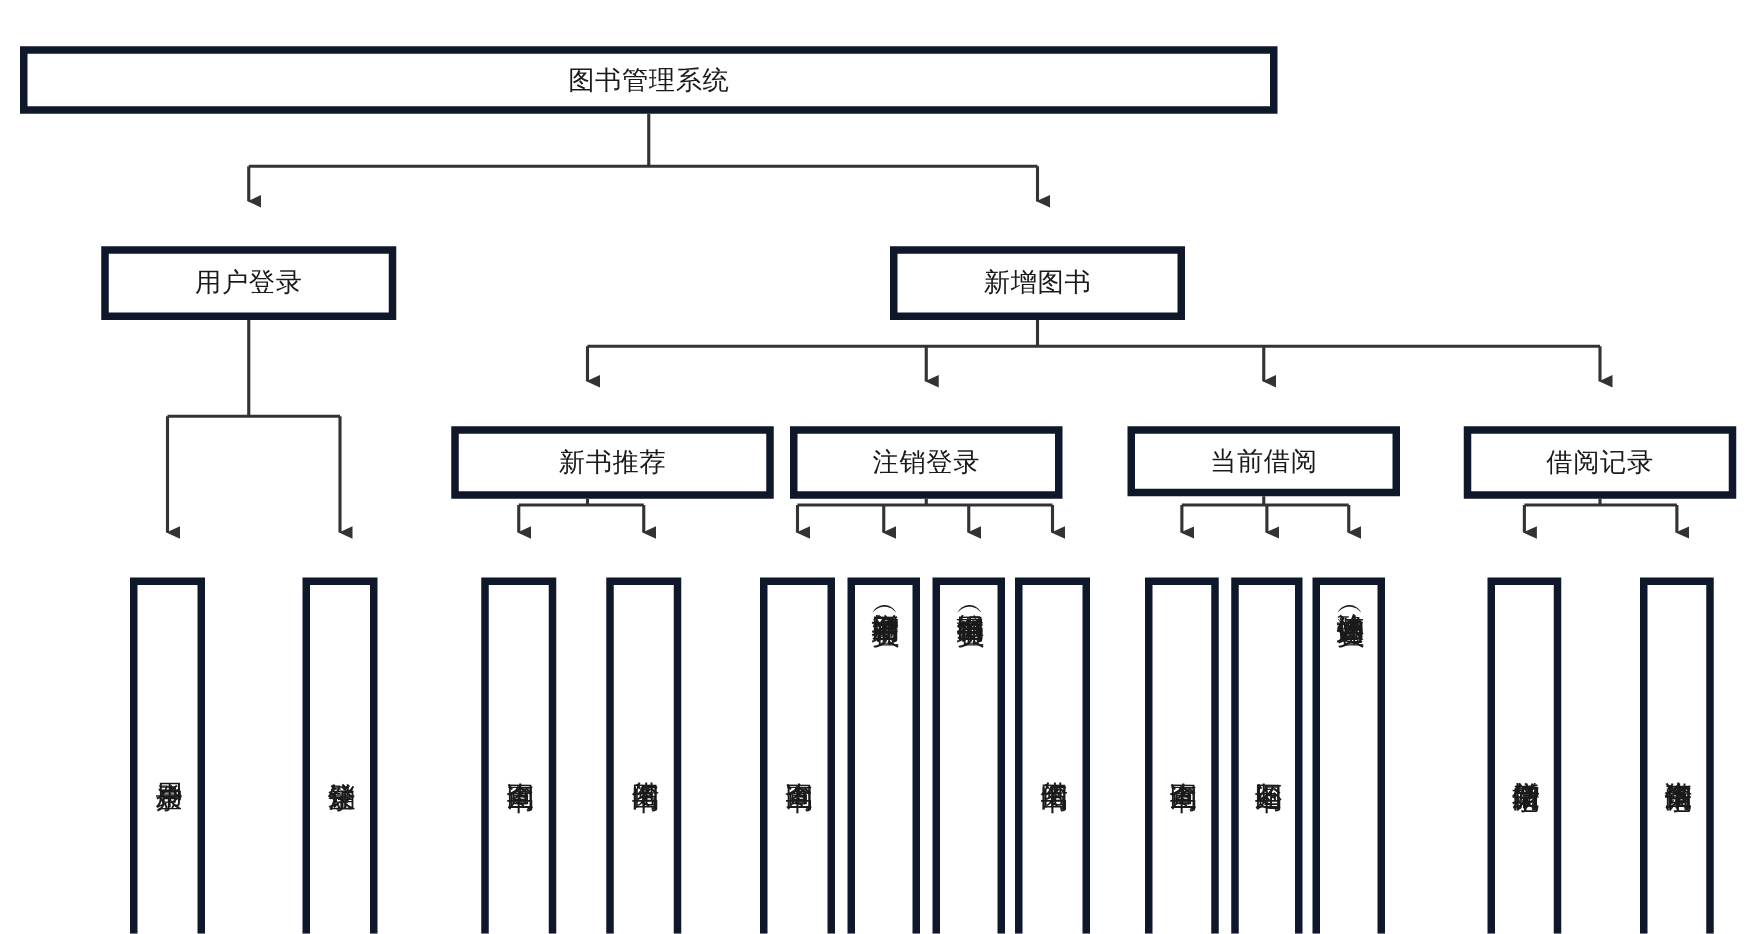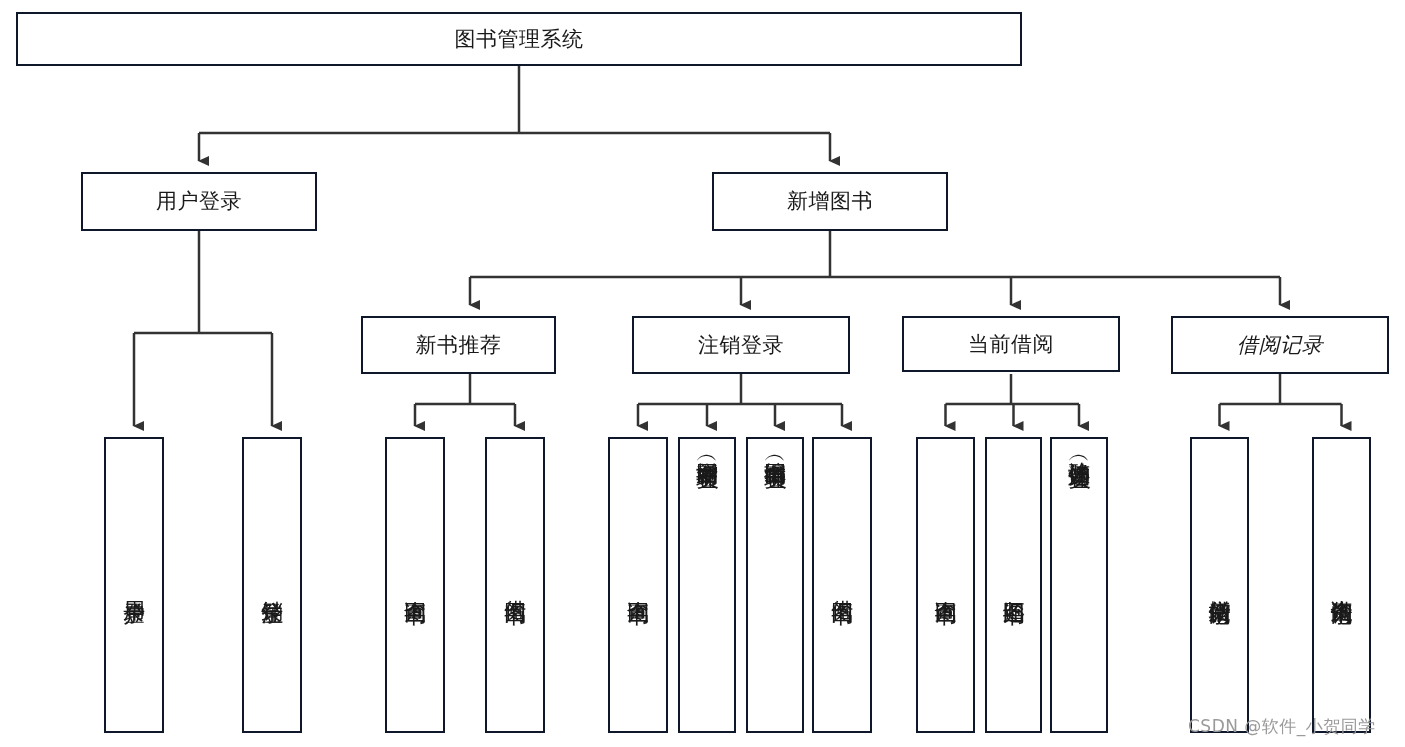--- a/index.html
+++ b/index.html
@@ -22,25 +22,26 @@
     left: 0;
     top: 0;
     width: 1405px;
     height: 747px;
     pointer-events: none;
   }
   .node {
     position: absolute;
     box-sizing: border-box;
     background: #ffffff;
-    border: 2px solid #0f172a;
+    border: 6px solid #0f172a;
     display: flex;
     align-items: center;
     justify-content: center;
     color: #1a1a1a;
+    margin-top: 25px;
   }
   .node-label {
     display: block;
     text-align: center;
     line-height: 1.18;
   }
   .node.horizontal .node-label {
     font-size: 21px;
     letter-spacing: 0.5px;
     white-space: nowrap;
@@ -125,30 +126,30 @@
   <div id="node-layer">
       <div class="node horizontal" style="left: 16px; top: 12px; width: 1006px; height: 54px;">
         <span class="node-label">图书管理系统</span>
       </div>
       <div class="node horizontal" style="left: 81px; top: 172px; width: 236px; height: 59px;">
         <span class="node-label">用户登录</span>
       </div>
       <div class="node horizontal" style="left: 712px; top: 172px; width: 236px; height: 59px;">
         <span class="node-label">新增图书</span>
       </div>
-      <div class="node horizontal" style="left: 361px; top: 316px; width: 195px; height: 58px;">
+      <div class="node horizontal" style="left: 361px; top: 316px; width: 258px; height: 58px;">
         <span class="node-label">新书推荐</span>
       </div>
       <div class="node horizontal" style="left: 632px; top: 316px; width: 218px; height: 58px;">
         <span class="node-label">注销登录</span>
       </div>
       <div class="node horizontal" style="left: 902px; top: 316px; width: 218px; height: 56px;">
         <span class="node-label">当前借阅</span>
       </div>
-      <div class="node horizontal" style="left: 1171px; top: 316px; width: 218px; height: 58px; font-style: italic;">
+      <div class="node horizontal" style="left: 1171px; top: 316px; width: 218px; height: 58px;">
         <span class="node-label">借阅记录</span>
       </div>
       <div class="node vertical leaf-tall" style="left: 104px; top: 437px; width: 60px; height: 296px;">
         <span class="node-label">用户登录</span>
       </div>
       <div class="node vertical leaf-tall" style="left: 242px; top: 437px; width: 60px; height: 296px;">
         <span class="node-label">注销登录</span>
       </div>
       <div class="node vertical leaf-tall" style="left: 385px; top: 437px; width: 60px; height: 296px;">
         <span class="node-label">查询图书</span>
@@ -178,14 +179,13 @@
         <span class="node-label">确认归还（管理员）</span>
       </div>
       <div class="node vertical leaf-tall" style="left: 1190px; top: 437px; width: 59px; height: 296px;">
         <span class="node-label">新增借阅记录</span>
       </div>
       <div class="node vertical leaf-tall" style="left: 1312px; top: 437px; width: 59px; height: 296px;">
         <span class="node-label">查询借阅记录</span>
       </div>
     </div>
 
-  <div id="watermark" style="left: 1188px; top: 715px; color: rgb(154, 154, 154);">CSDN @软件_小贺同学</div>
 </div>
 
 </body></html>

